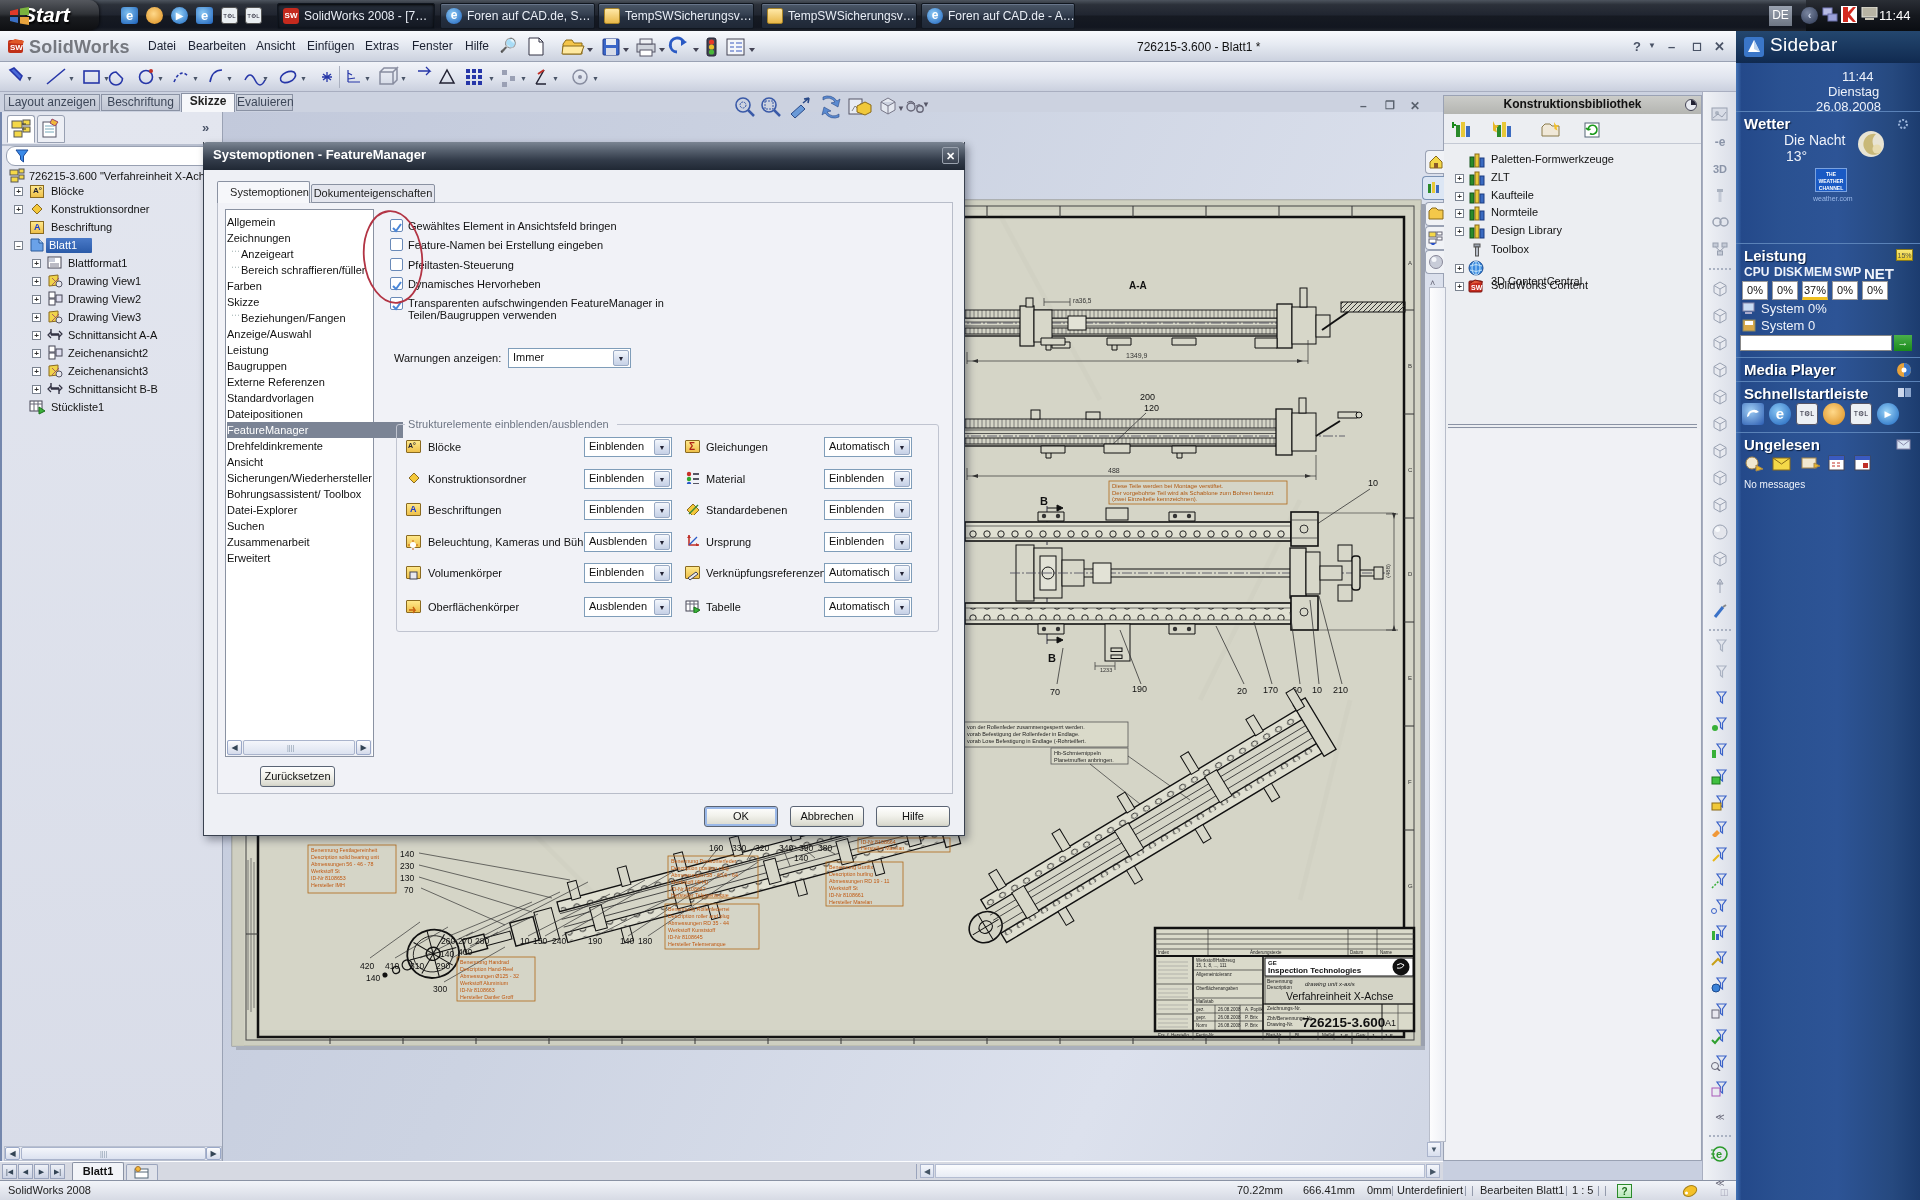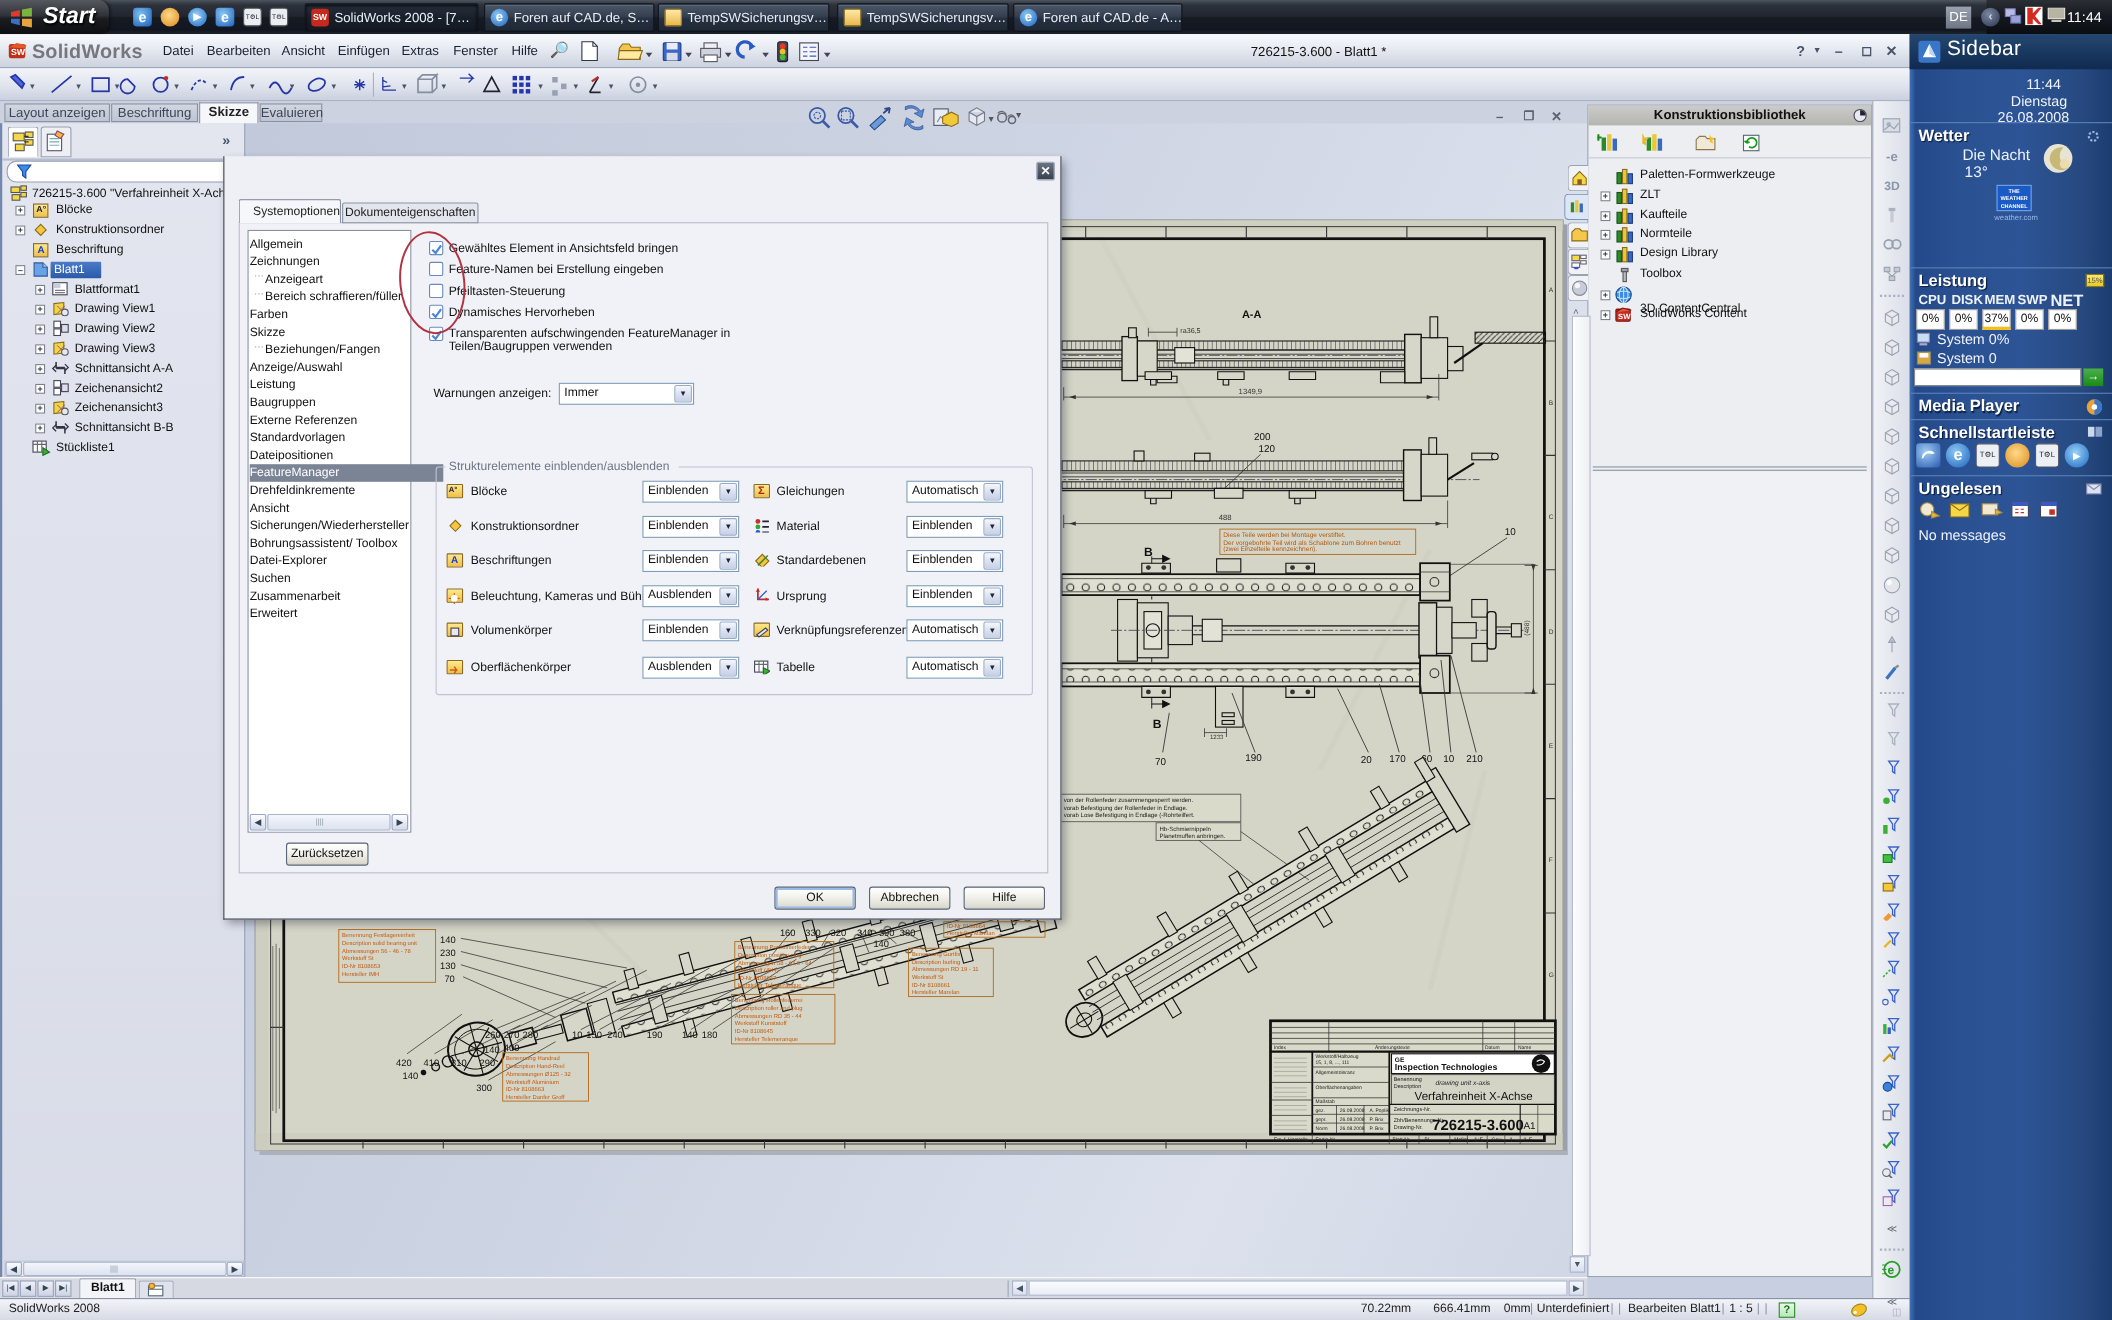--- a/index.html
+++ b/index.html
@@ -6,21 +6,21 @@
 html,body { width:1920px; height:1200px; overflow:hidden; font-family:"Liberation Sans",sans-serif; }
 #root { position:absolute; left:0; top:0; width:1920px; height:1200px; background:#c8cfe0; overflow:hidden; }
 .a { position:absolute; }
 
 
 #taskbar { left:0; top:0; width:1920px; height:31px;
   background:linear-gradient(#4d545e 0%, #2c313a 15%, #202530 48%, #161a22 52%, #121620 88%, #1f232b 100%); }
 #startbtn { left:0; top:0; width:99px; height:31px; border-radius:0 10px 10px 0;
   background:linear-gradient(#55585e 0%, #303338 45%, #1a1c20 55%, #0e0f12 100%);
   box-shadow:1px 0 3px rgba(0,0,0,.6);
-  color:#fff; font-style:italic; font-weight:bold; font-size:21px; line-height:29px; padding-left:39px;
+  color:#fff; font-style:italic; font-weight:bold; font-size:21px; line-height:29px; padding-left:22px;
   text-shadow:1px 2px 2px #000; }
 .qlico { top:7px; width:17px; height:17px; border-radius:3px; font-size:13px; line-height:17px; text-align:center; }
 .tbtn { top:3px; height:26px; border-radius:2px; color:#e9eef6; font-size:12px; line-height:25px;
   background:linear-gradient(#4c5868 0%, #343f50 45%, #263040 55%, #1f2836 100%);
   border:1px solid #10161f; box-shadow:inset 0 1px 0 #68758a; padding-left:26px; white-space:nowrap; overflow:hidden; }
 .tbtn.act { background:linear-gradient(#272f3b 0%, #1a202b 50%, #131822 100%); box-shadow:inset 0 1px 3px #000; }
 .tbico { position:absolute; left:5px; top:4px; width:16px; height:16px; border-radius:2px; }
 #traydark { left:1806px; top:0; width:114px; height:31px; background:linear-gradient(#2a2e35 0%,#15181e 50%,#0a0d12 100%); }
 
 
@@ -1203,21 +1203,21 @@
     <svg class="a" style="left:92px;top:424px" width="18" height="16">
         <rect x="1" y="1" width="15" height="14" fill="#fff" stroke="#445"></rect>
         <rect x="1" y="1" width="15" height="4" fill="#3a5ac0"></rect>
         <path d="M4 8 h3 M9 8 h3 M4 11 h3 M9 11 h3" stroke="#c03028"></path>
       </svg>
     <svg class="a" style="left:118px;top:424px" width="18" height="16">
         <rect x="1" y="1" width="15" height="14" fill="#fff" stroke="#445"></rect>
         <rect x="1" y="1" width="15" height="4" fill="#3a5ac0"></rect>
         <rect x="9" y="8" width="5" height="5" fill="#c03028"></rect>
       </svg>
-    <div class="sbtx" style="left:8px;top:448px;font-size:13px">No messages</div>
+    <div class="sbtx" style="left:8px;top:448px;font-size:10px">No messages</div>
   </div>
 
   <svg class="a" style="left:731px;top:94px" width="195" height="28" viewBox="0 0 195 28">
     <g fill="none" stroke="#3a5aa8" stroke-width="1.6">
       <circle cx="12" cy="11" r="7"></circle>
         <path d="M17 16 l6 6" stroke-width="2.5"></path>
       <circle cx="12" cy="11" r="3" stroke-width="1" stroke-dasharray="2 1"></circle>
       <circle cx="38" cy="11" r="7"></circle>
         <path d="M43 16 l6 6" stroke-width="2.5"></path>
       <rect x="34" y="7" width="8" height="8" stroke-width="1" stroke-dasharray="2 1"></rect>
@@ -1274,20 +1274,21 @@
     </div>
     <div class="a" style="left:3px;top:100px;width:19px;height:24px;background:#f0f2f6;border:1px solid #9aa2b4;border-right:none;border-radius:4px 0 0 4px">
       <svg width="16" height="16" style="margin:3px 0 0 2px">
           <circle cx="8" cy="8" r="6.5" fill="#c8ccd8" stroke="#889"></circle>
           <circle cx="6" cy="5.5" r="2.5" fill="#f4f6fa"></circle>
         </svg>
     </div>
     <div class="a" style="left:8px;top:128px;color:#667;font-size:9px">˄</div>
   </div>
   <div id="dialog" class="a">
+    <div id="dlgtitle">Systemoptionen - FeatureManager</div>
     <div class="a" style="left:738px;top:5px;width:17px;height:17px;background:linear-gradient(#6a7482,#39414f);border:1px solid #9aa2ae;border-radius:2px;color:#fff;font-size:11px;font-weight:bold;text-align:center;line-height:16px">✕</div>
     <div id="dpage"></div>
     <div class="dtab" style="left:13px;top:39px;width:93px;height:22px;background:#f6f7fa;border-bottom:none;z-index:2;text-align:right;line-height:20px;border-radius:2px 2px 0 0">Systemoptionen</div>
     <div class="dtab" style="left:107px;top:42px;width:124px;height:19px;background:#e4e6ee;text-align:center;line-height:17px;border-radius:2px 2px 0 0">Dokumenteigenschaften</div>
     <div id="dlist">
       <div class="dli" style="top:4px">Allgemein</div>
       <div class="dli" style="top:20px">Zeichnungen</div>
       <div class="dli" style="top:36px;padding-left:14px"><span style="position:absolute;left:4px;top:-3px;color:#9aa;font-size:9px">⋯</span>Anzeigeart</div>
       <div class="dli" style="top:52px;padding-left:14px"><span style="position:absolute;left:4px;top:-3px;color:#9aa;font-size:9px">⋯</span>Bereich schraffieren/füller</div>
       <div class="dli" style="top:68px">Farben</div>

